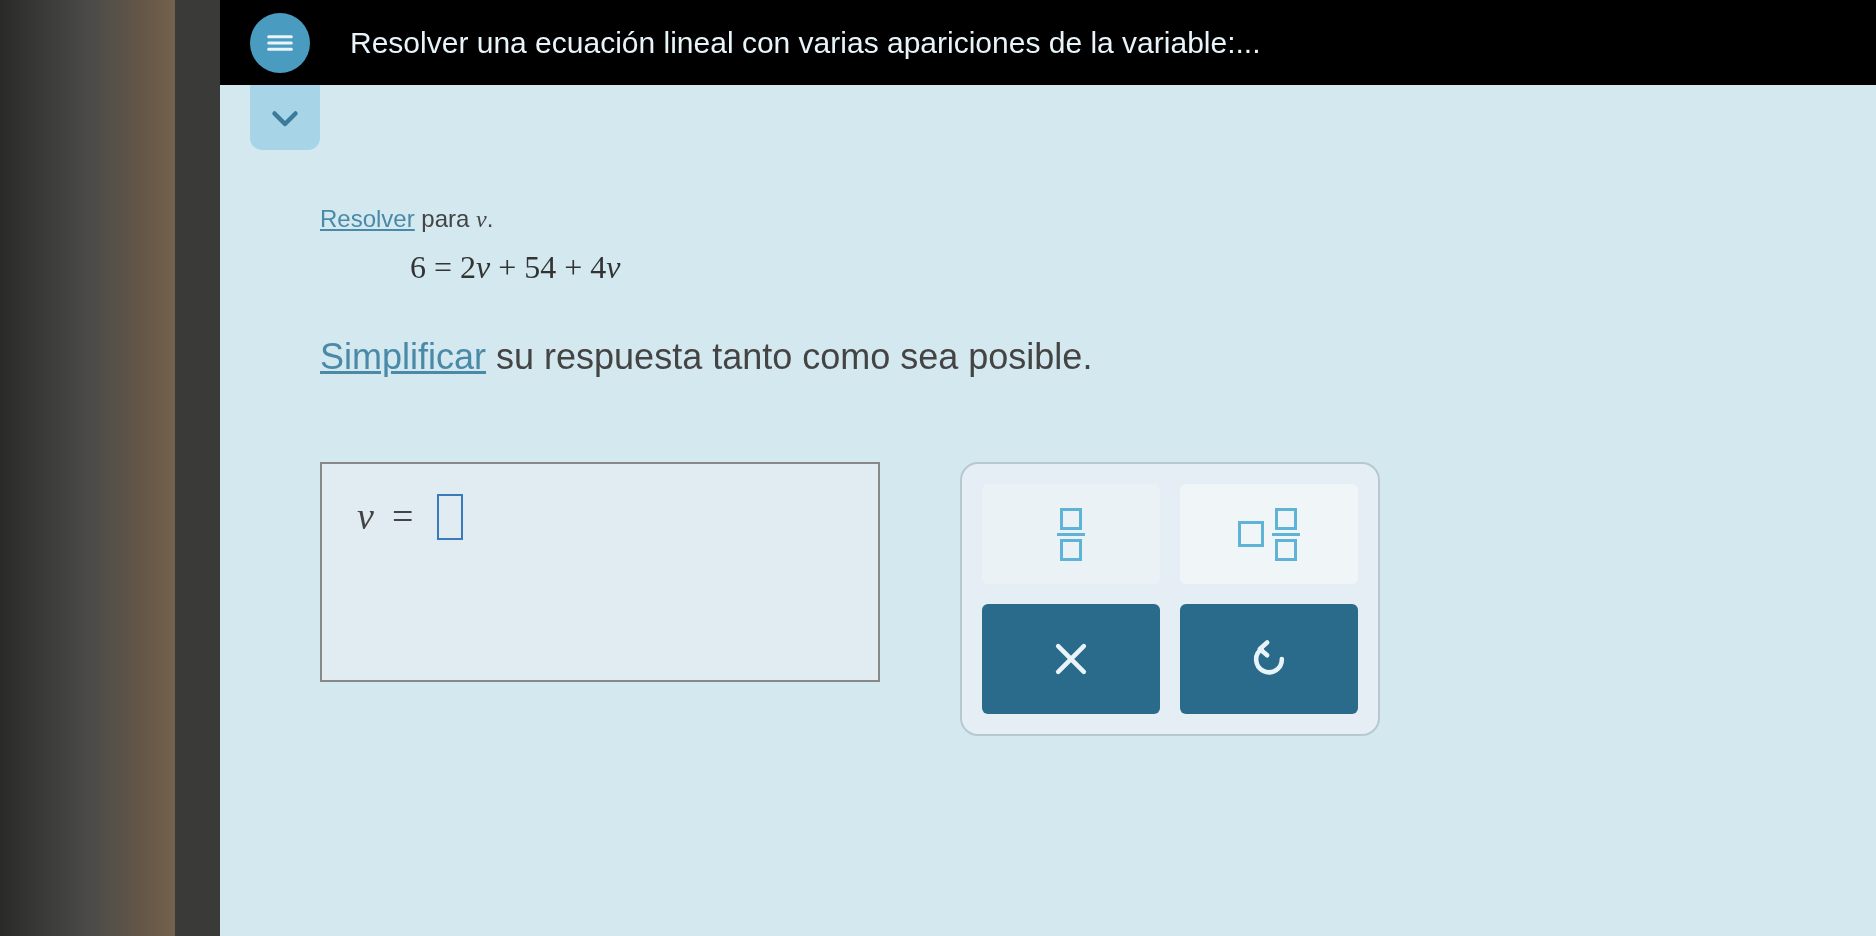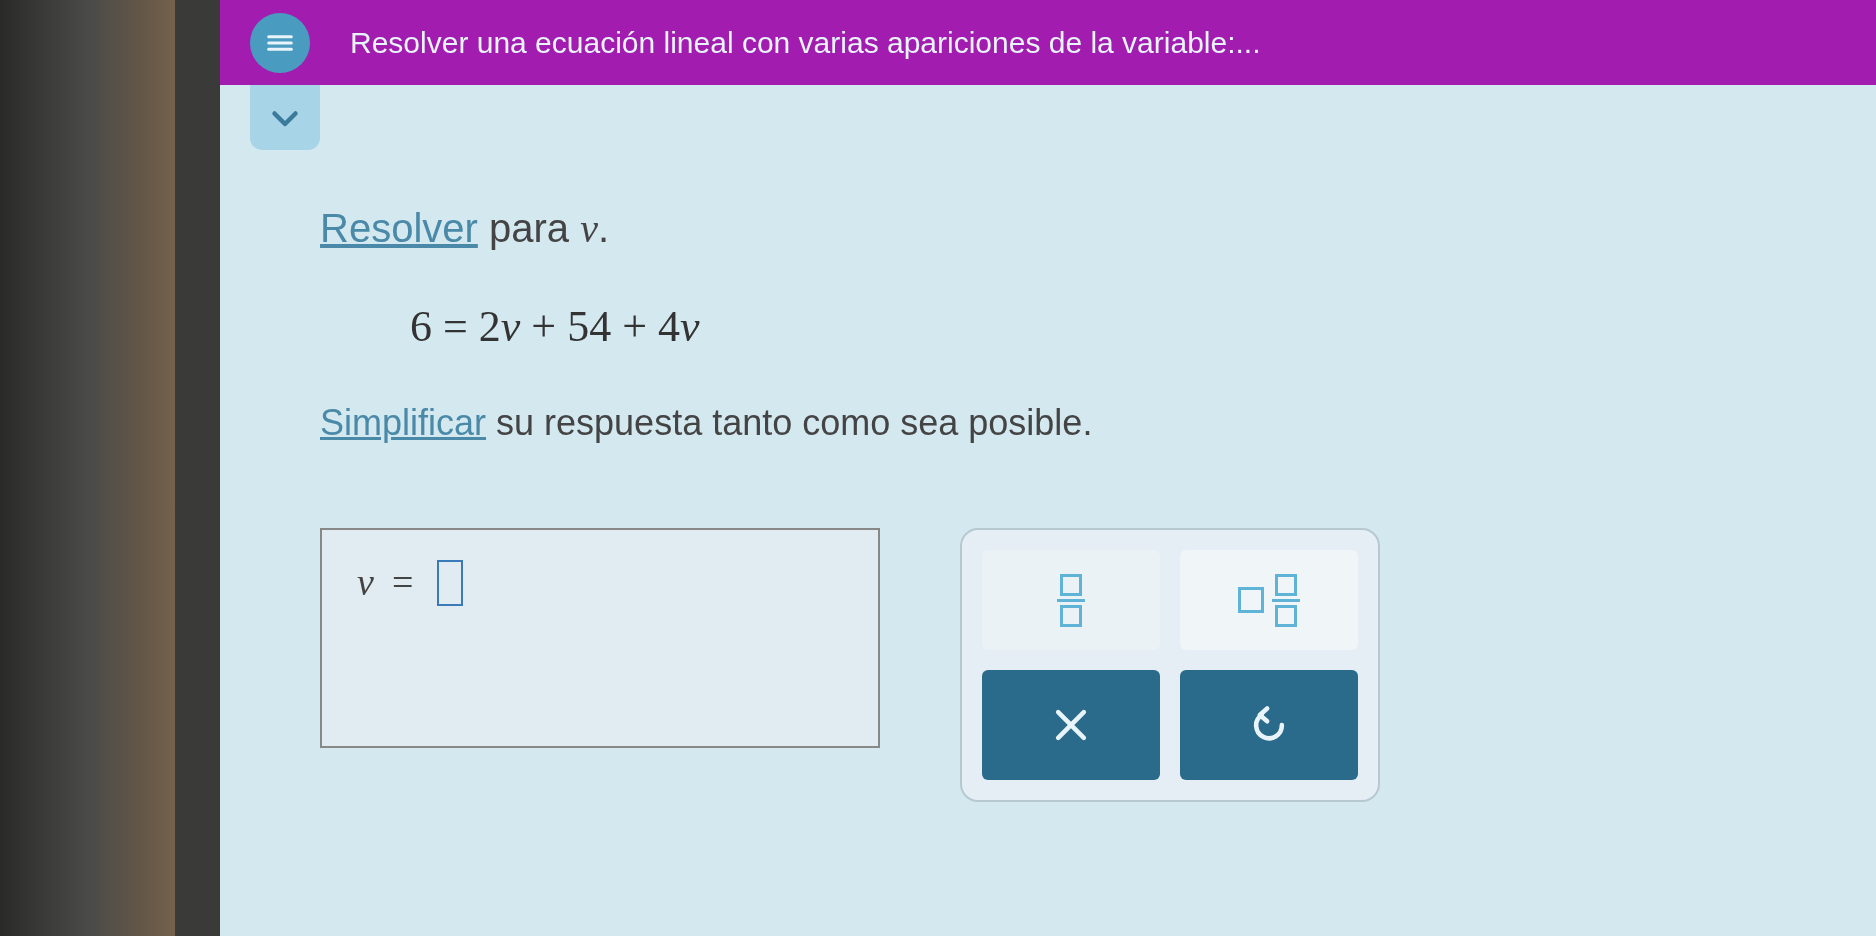--- a/index.html
+++ b/index.html
@@ -20,21 +20,21 @@
   .app-frame {
     position: absolute;
     left: 220px;
     top: 0;
     right: 0;
     bottom: 0;
     background: #d4e8f0;
   }
   
   .header-bar {
-    background: #a21caf;
+    background: #000000;
     height: 85px;
     display: flex;
     align-items: center;
     padding-left: 30px;
     color: #e8f4fa;
     font-size: 30px;
     font-weight: 400;
   }
   
   .menu-btn {
@@ -71,34 +71,34 @@
   .chevron-tab svg {
     width: 36px;
     height: 36px;
   }
   
   .content {
     padding: 120px 100px 40px 100px;
   }
   
   .instruction {
-    font-size: 40px;
+    font-size: 24px;
     color: #444;
-    margin-bottom: 49px;
+    margin-bottom: 16px;
   }
   
   .link-text {
     color: #4a8aa8;
     text-decoration: underline;
     cursor: pointer;
   }
   
   .equation {
     font-family: 'Times New Roman', serif;
-    font-size: 44px;
+    font-size: 32px;
     color: #333;
     margin-left: 90px;
     margin-bottom: 50px;
   }
   
   .simplify-text {
     font-size: 36px;
     color: #444;
     margin-bottom: 84px;
   }

